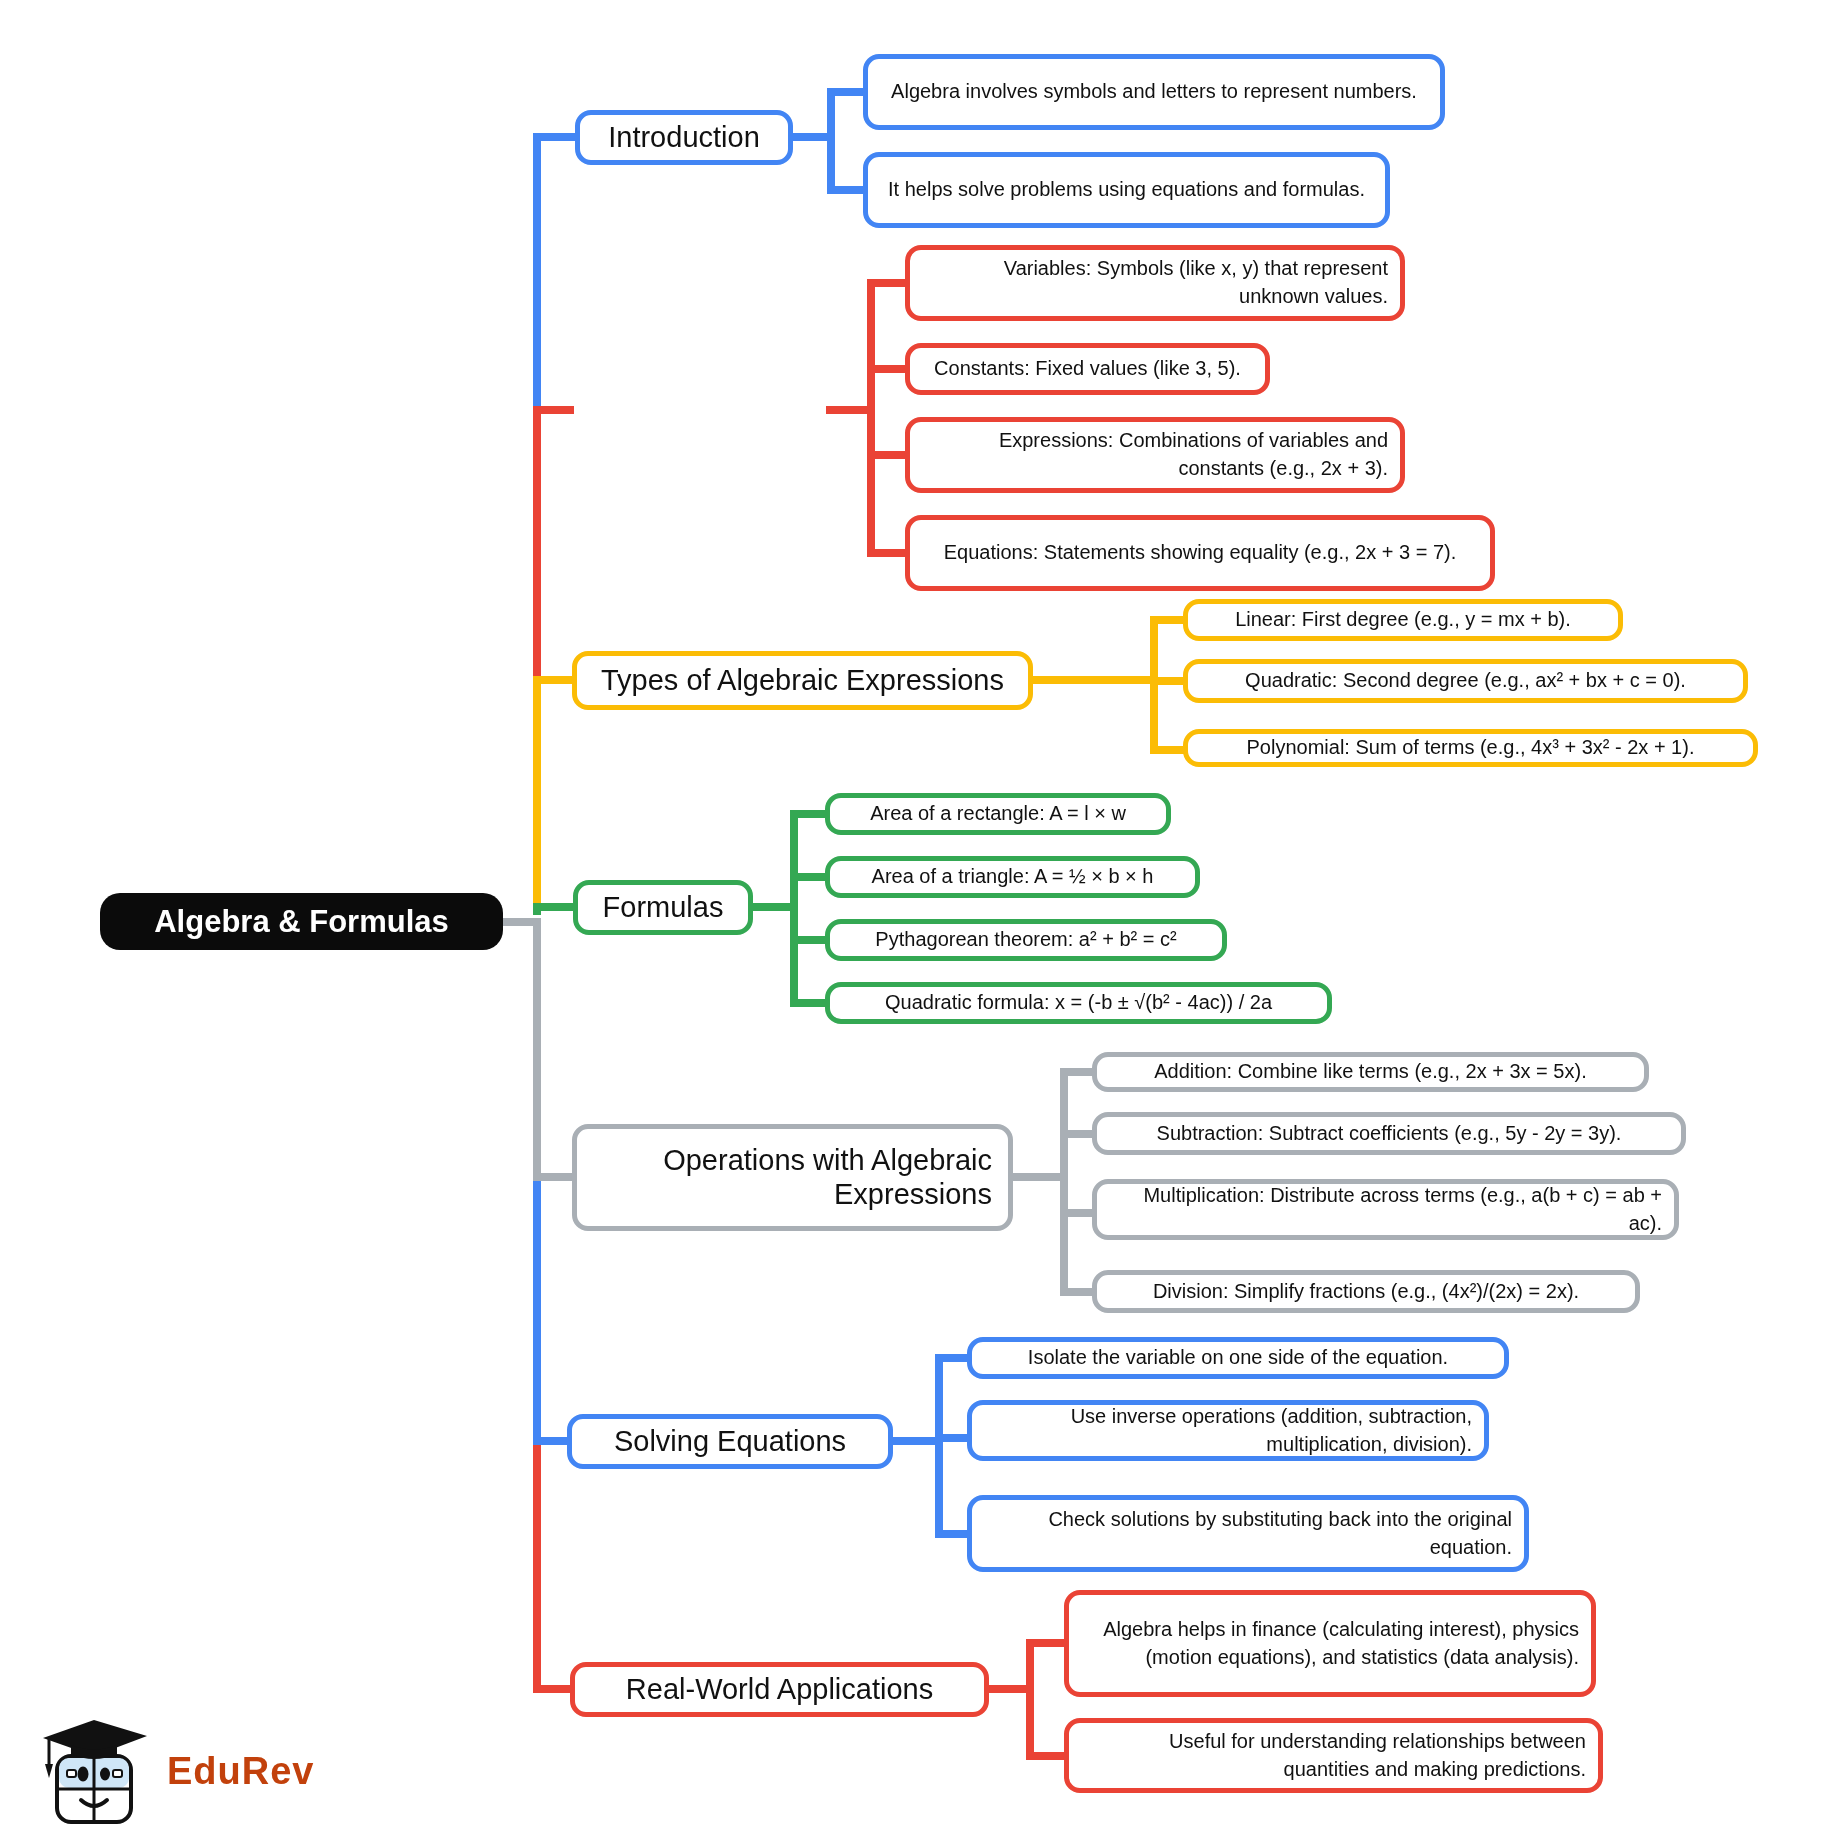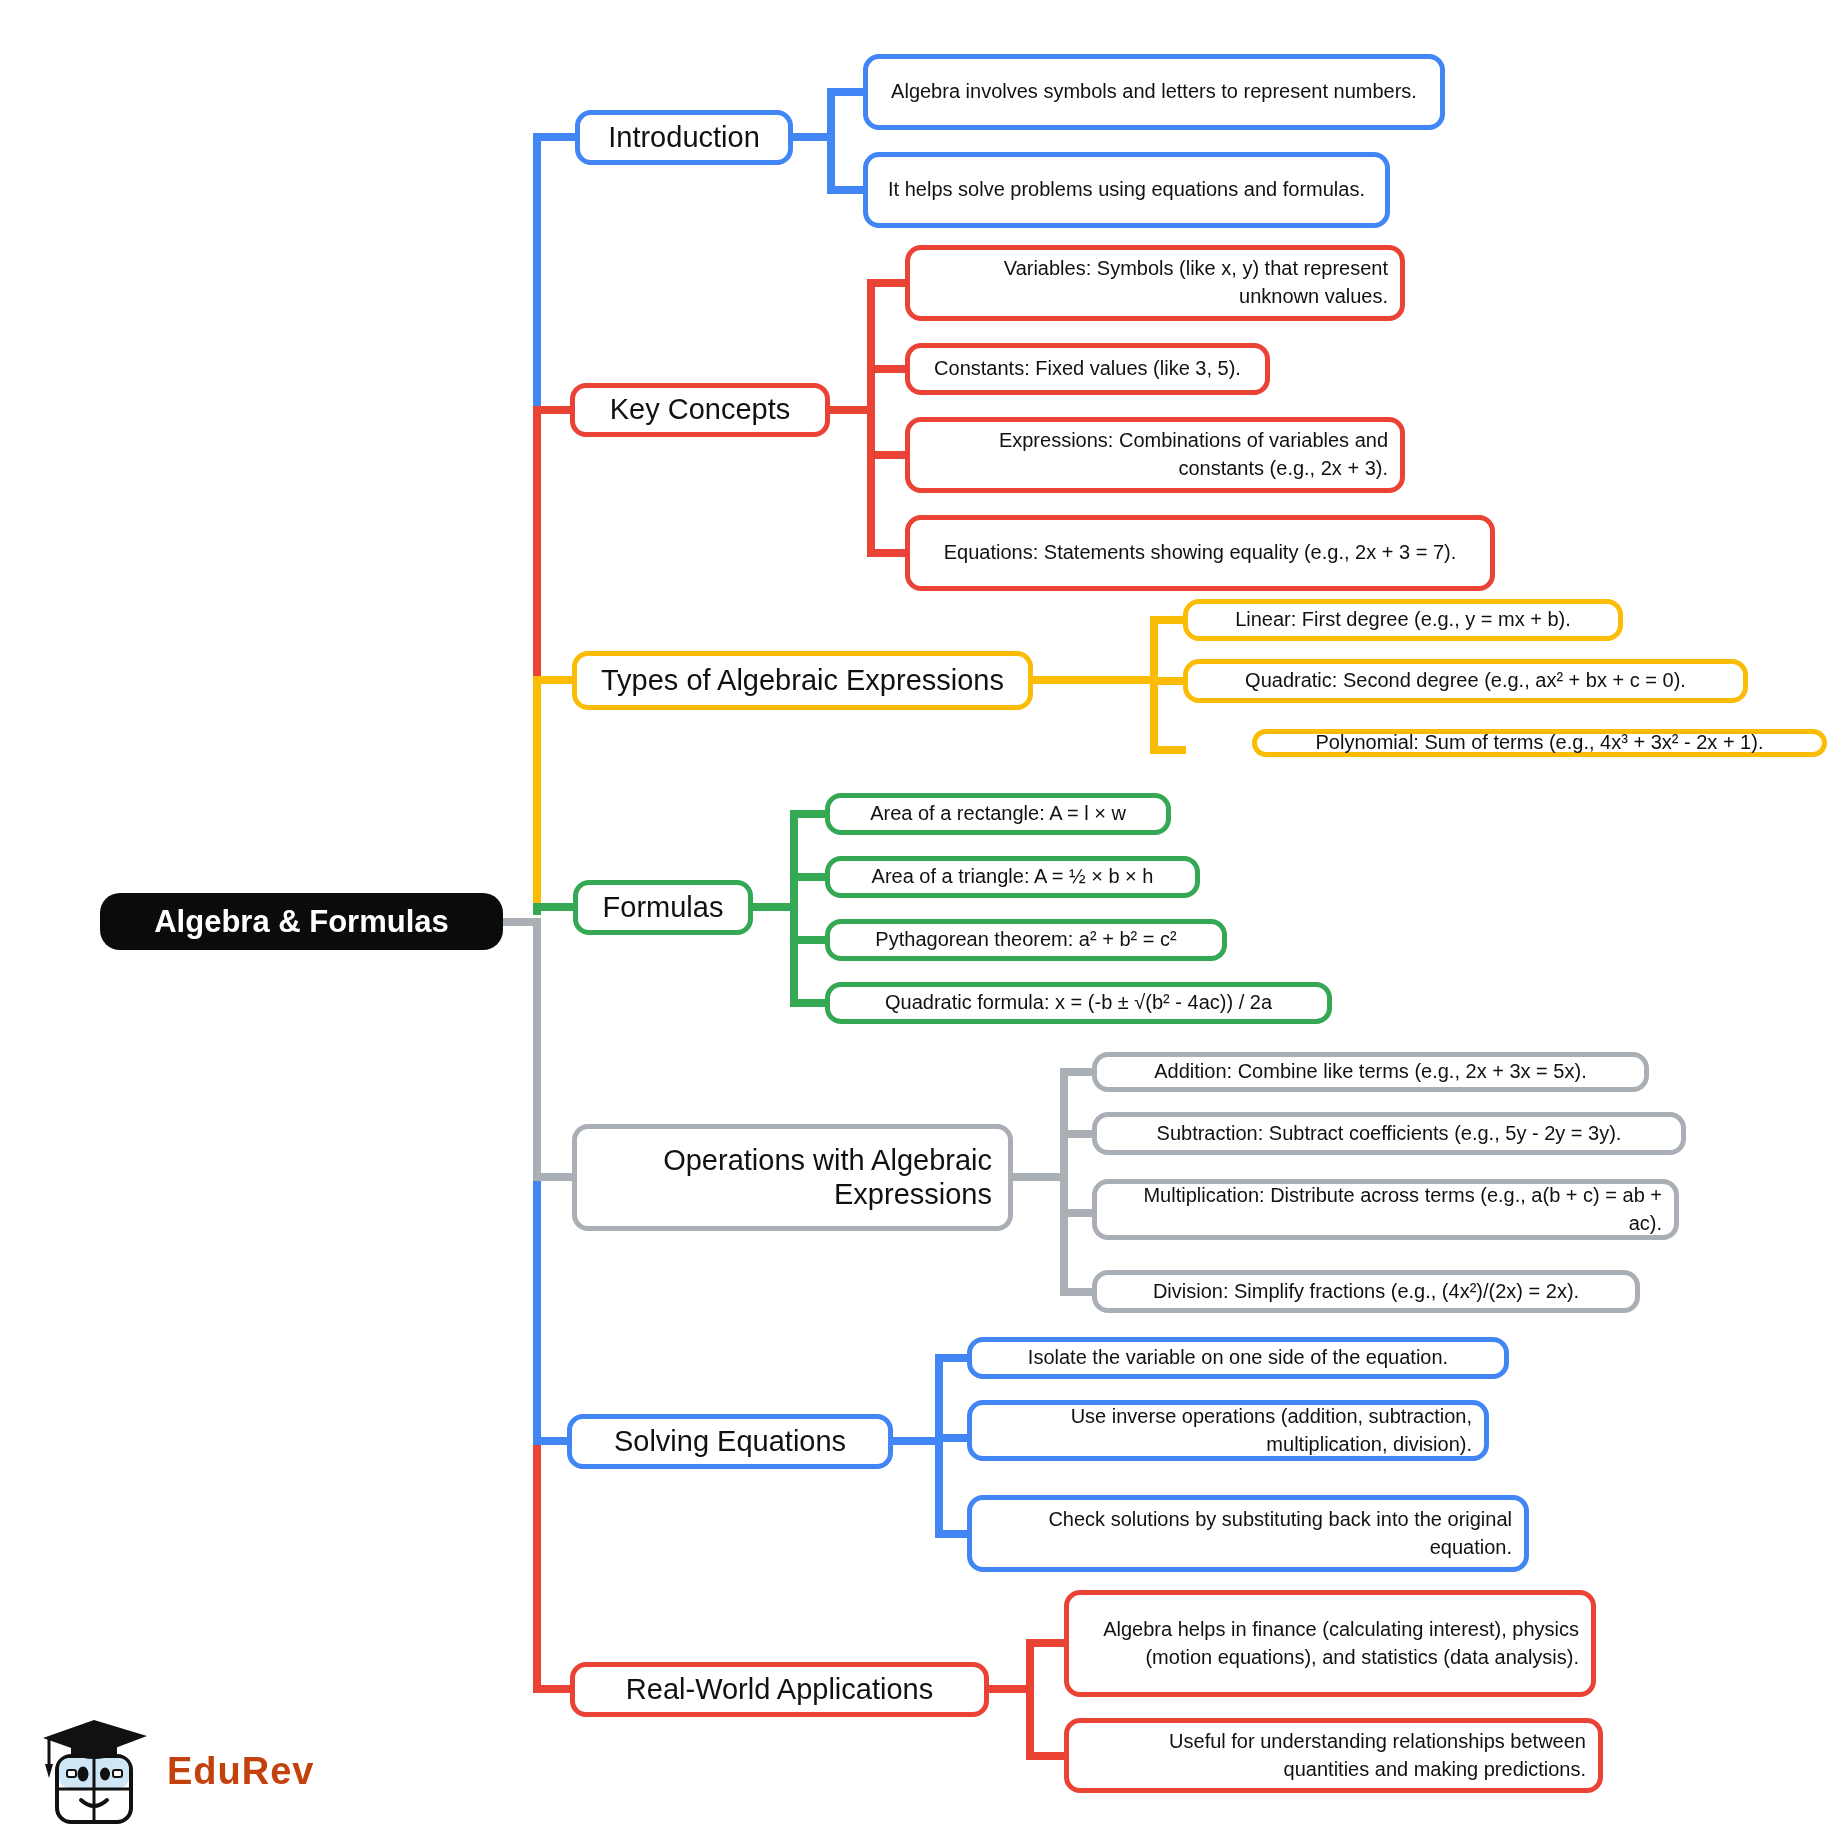--- a/index.html
+++ b/index.html
@@ -58,23 +58,20 @@
   <div class="hline blue" style="left:827px;top:88px;width:40px;"></div>
   <div class="hline blue" style="left:827px;top:186px;width:40px;"></div>
   <div class="node child blue" style="left:863px;top:54px;width:582px;height:76px;">
     <span>Algebra involves symbols and letters to represent numbers.</span>
   </div>
   <div class="node child blue" style="left:863px;top:152px;width:527px;height:76px;">
     <span>It helps solve problems using equations and formulas.</span>
   </div>
 
   <div class="hline red" style="left:533px;top:406px;width:41px;"></div>
-  <div class="node topic red" style="left:570px;top:383px;min-width:260px;height:54px;">
-    <span>Key Concepts</span>
-  </div>
   <div class="hline red" style="left:826px;top:406px;width:45px;"></div>
   <div class="vline red" style="left:867px;top:279px;height:278px;"></div>
   <div class="hline red" style="left:867px;top:279px;width:41px;"></div>
   <div class="hline red" style="left:867px;top:365px;width:41px;"></div>
   <div class="hline red" style="left:867px;top:451px;width:41px;"></div>
   <div class="hline red" style="left:867px;top:549px;width:41px;"></div>
   <div class="node child red" style="left:905px;top:245px;width:500px;height:76px;">
     <span>Variables: Symbols (like x, y) that represent unknown values.</span>
   </div>
   <div class="node child red one" style="left:905px;top:343px;min-width:365px;height:52px;">
@@ -95,21 +92,21 @@
   <div class="vline yellow" style="left:1150px;top:616px;height:138px;"></div>
   <div class="hline yellow" style="left:1150px;top:616px;width:36px;"></div>
   <div class="hline yellow" style="left:1150px;top:677px;width:36px;"></div>
   <div class="hline yellow" style="left:1150px;top:746px;width:36px;"></div>
   <div class="node child yellow one" style="left:1183px;top:599px;min-width:440px;height:42px;">
     <span>Linear: First degree (e.g., y = mx + b).</span>
   </div>
   <div class="node child yellow one" style="left:1183px;top:659px;min-width:565px;height:44px;">
     <span>Quadratic: Second degree (e.g., ax² + bx + c = 0).</span>
   </div>
-  <div class="node child yellow one" style="left:1252px;top:729px;min-width:575px;height:28px;">
+  <div class="node child yellow one" style="left:1183px;top:729px;min-width:575px;height:38px;">
     <span>Polynomial: Sum of terms (e.g., 4x³ + 3x² - 2x + 1).</span>
   </div>
 
   <div class="hline green" style="left:533px;top:903px;width:44px;"></div>
   <div class="node topic green" style="left:573px;top:880px;min-width:180px;height:55px;">
     <span>Formulas</span>
   </div>
   <div class="hline green" style="left:749px;top:903px;width:49px;"></div>
   <div class="vline green" style="left:790px;top:810px;height:197px;"></div>
   <div class="hline green" style="left:790px;top:810px;width:38px;"></div>

